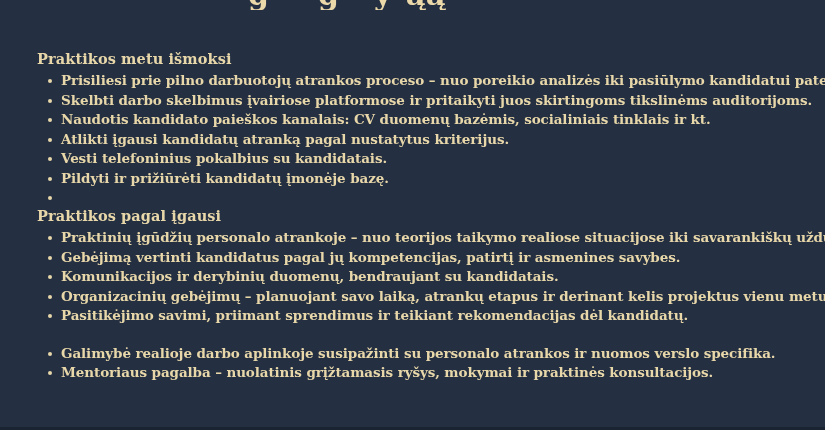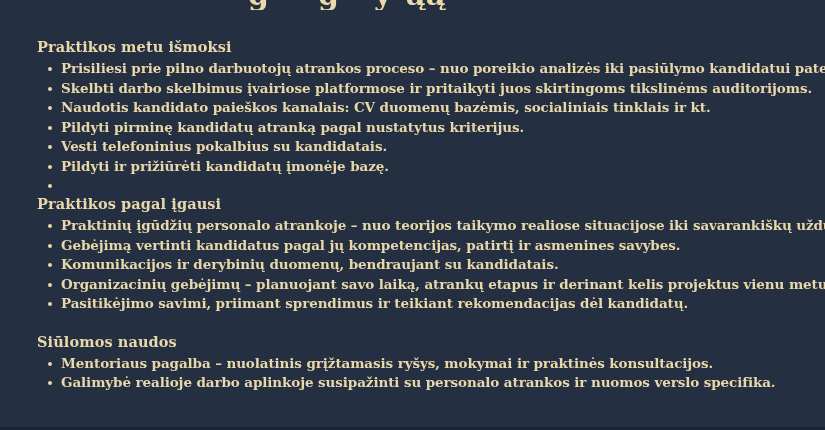--- a/index.html
+++ b/index.html
@@ -32,21 +32,21 @@
   .clip-top .frag:nth-child(4) { left: 404px; }
   .clip-top .frag:nth-child(5) { left: 424px; }
 
   .content {
     position: absolute;
     top: 33px;
     left: 37px;
     right: 20px;
   }
 
-  section { margin: 4px 0 18px 0; }
+  section { margin: 16px 0 18px 0; }
 
   h2 {
     margin: 0;
     font-size: 14.5px;
     line-height: 20px;
     font-weight: bold;
     color: #e8d7a9;
     letter-spacing: 0.1px;
   }
 
@@ -95,38 +95,37 @@
     <span class="frag">ų</span>
   </div>
 
 <main class="content">
     <section>
       <h2>Praktikos metu išmoksi</h2>
       <ul>
         <li><span class="dot"></span><span>Prisiliesi prie pilno darbuotojų atrankos proceso – nuo poreikio analizės iki pasiūlymo kandidatui pateikimo.</span></li>
         <li><span class="dot"></span><span>Skelbti darbo skelbimus įvairiose platformose ir pritaikyti juos skirtingoms tikslinėms auditorijoms.</span></li>
         <li><span class="dot"></span><span>Naudotis kandidato paieškos kanalais: CV duomenų bazėmis, socialiniais tinklais ir kt.</span></li>
-        <li><span class="dot"></span><span>Pildyti pirminę kandidatų atranką pagal nustatytus kriterijus.</span></li>
+        <li><span class="dot"></span><span>Atlikti įgausi kandidatų atranką pagal nustatytus kriterijus.</span></li>
         <li><span class="dot"></span><span>Vesti telefoninius pokalbius su kandidatais.</span></li>
         <li><span class="dot"></span><span>Pildyti ir prižiūrėti kandidatų įmonėje bazę.</span></li>
         <li><span class="dot"></span></li>
       </ul>
     </section>
     <section>
       <h2>Praktikos pagal įgausi</h2>
       <ul>
         <li><span class="dot"></span><span>Praktinių įgūdžių personalo atrankoje – nuo teorijos taikymo realiose situacijose iki savarankiškų užduočių.</span></li>
         <li><span class="dot"></span><span>Gebėjimą vertinti kandidatus pagal jų kompetencijas, patirtį ir asmenines savybes.</span></li>
         <li><span class="dot"></span><span>Komunikacijos ir derybinių duomenų, bendraujant su kandidatais.</span></li>
         <li><span class="dot"></span><span>Organizacinių gebėjimų – planuojant savo laiką, atrankų etapus ir derinant kelis projektus vienu metu.</span></li>
         <li><span class="dot"></span><span>Pasitikėjimo savimi, priimant sprendimus ir teikiant rekomendacijas dėl kandidatų.</span></li>
       </ul>
     </section>
     <section>
-      <h2>Siūlomos naudos</h2>
       <ul>
+        <li><span class="dot"></span><span>Galimybė realioje darbo aplinkoje susipažinti su personalo atrankos ir nuomos verslo specifika.</span></li>
         <li><span class="dot"></span><span>Mentoriaus pagalba – nuolatinis grįžtamasis ryšys, mokymai ir praktinės konsultacijos.</span></li>
-        <li><span class="dot"></span><span>Galimybė realioje darbo aplinkoje susipažinti su personalo atrankos ir nuomos verslo specifika.</span></li>
       </ul>
     </section>
   </main>
 
 <div class="bottom-edge"></div>
 
 </body></html>

